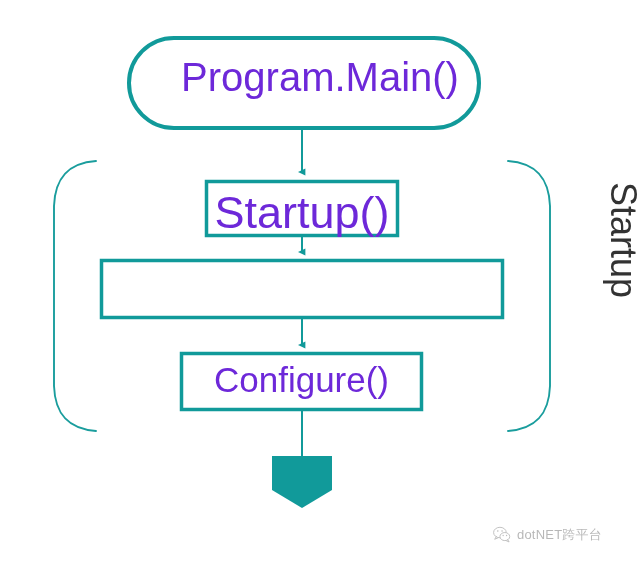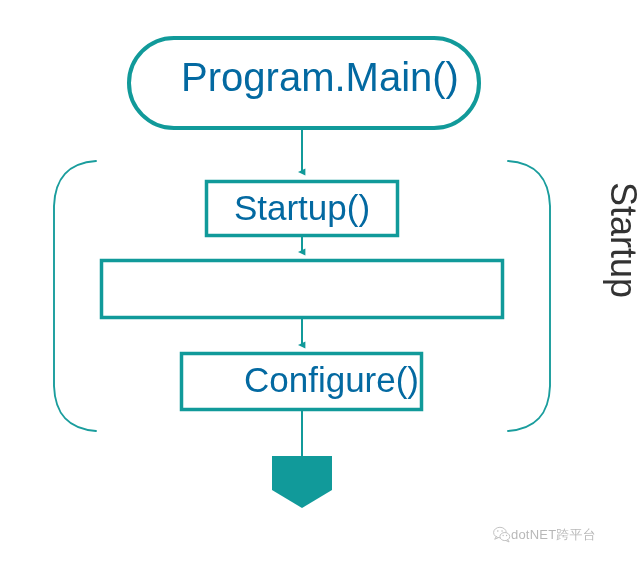--- a/index.html
+++ b/index.html
@@ -28,58 +28,57 @@
     position: absolute;
     left: 0;
     top: 0;
     width: 640px;
     height: 567px;
   }
 
   
   .node-label {
     position: absolute;
-    color: #0369a1;
+    color: #6d28d9;
     font-family: "Liberation Sans", sans-serif;
     white-space: nowrap;
     line-height: 1;
     -webkit-font-smoothing: antialiased;
   }
 
   #label-main {
     left: 0;
     top: 57px;
     width: 640px;
     text-align: center;
     font-size: 40px;
   }
 
   #label-startup {
     left: 205px;
     top: 190px;
     width: 194px;
     text-align: center;
-    font-size: 35px;
+    font-size: 45px;
   }
 
   #label-configure-services {
     left: 100px;
     top: 268px;
     width: 404px;
     text-align: center;
     font-size: 35px;
   }
 
   #label-configure {
     left: 180px;
     top: 362px;
     width: 243px;
     text-align: center;
     font-size: 35px;
-    padding-left: 30px;
   }
 
   #label-group {
     position: absolute;
     left: 533px;
     top: 218px;
     width: 180px;
     height: 44px;
     transform: rotate(90deg);
     transform-origin: 90px 22px;
@@ -90,20 +89,21 @@
     white-space: nowrap;
   }
 
   
   #watermark {
     position: absolute;
     left: 492px;
     top: 525px;
     display: flex;
     align-items: center;
+    gap: 6px;
     opacity: 0.42;
   }
   #watermark .wm-text {
     font-size: 13px;
     color: #555555;
     font-family: "Liberation Sans", sans-serif;
     letter-spacing: 0.2px;
   }
   #watermark .wm-logo {
     width: 19px;

